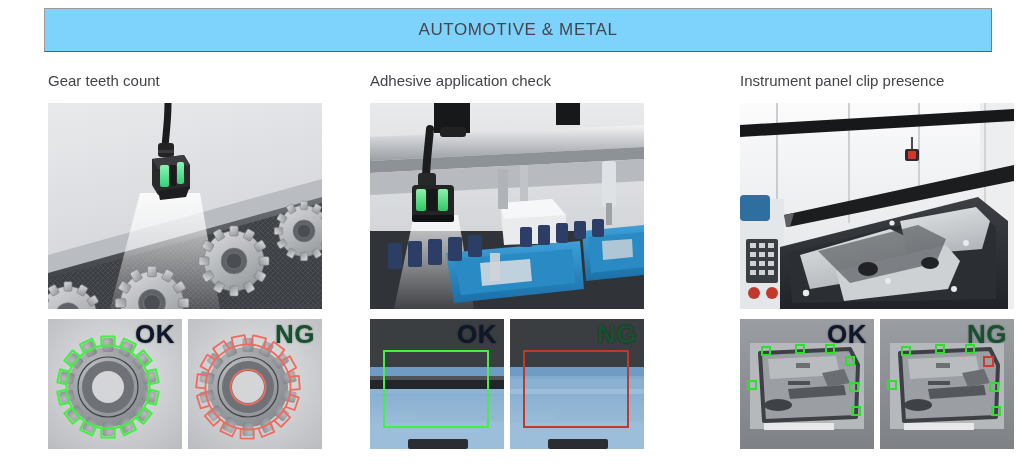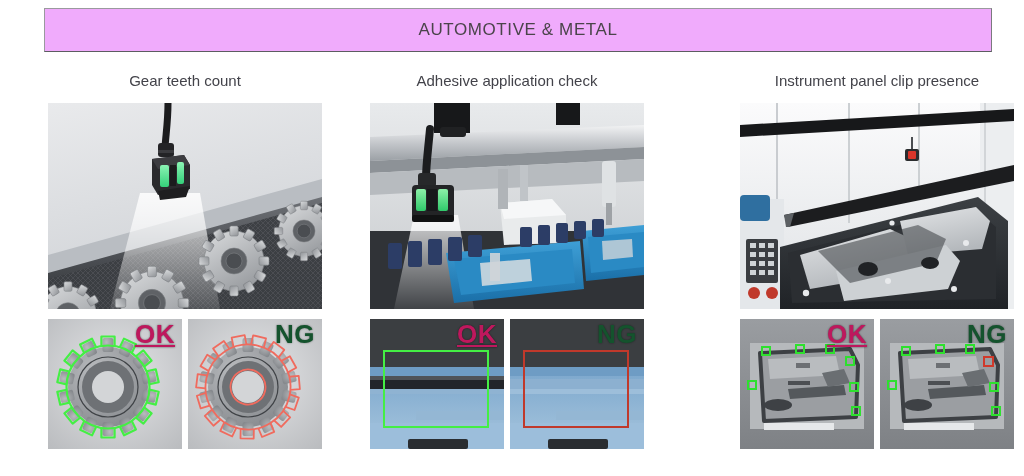--- a/index.html
+++ b/index.html
@@ -9,53 +9,53 @@
     font-family:"Liberation Sans", sans-serif;
     color:#3b3b42;
     overflow:hidden;
     position:relative;
   }
   .banner{
     position:absolute;left:44px;top:8px;width:948px;height:44px;
     border:1px solid #9a9a9e;
     border-bottom-color:#5d5d62;
     border-right-color:#7a7a7e;
-    background:#f0abfc;
+    background:#7dd3fc;
     display:flex;align-items:center;justify-content:center;
     box-sizing:border-box;
   }
   .banner-title{
     font-size:17px;letter-spacing:.6px;color:#4a444a;font-weight:400;
   }
   .columns{
     position:absolute;left:0;top:72px;width:1024px;
     display:flex;
   }
   .col{width:274px;}
   .col-1{margin-left:48px;}
   .col-2{margin-left:48px;}
   .col-3{margin-left:58px;padding-left:38px;}
   .col-title{
     font-size:15px;color:#43434a;line-height:18px;
-    margin-bottom:13px;white-space:nowrap;text-align:center;
+    margin-bottom:13px;white-space:nowrap;
   }
   .hero{
     width:274px;height:206px;overflow:hidden;display:block;background:#d9dadd;
   }
   .thumbs{display:flex;margin-top:10px;}
   .thumb{
     width:134px;height:130px;overflow:hidden;position:relative;display:block;background:#cfd1d4;
   }
   .thumb + .thumb{margin-left:6px;}
   .verdict{
     position:absolute;top:2px;font-size:26px;font-weight:700;
     letter-spacing:.5px;line-height:26px;
     font-family:"Liberation Sans", sans-serif;
   }
-  .verdict.ok{right:7px;color:#be185d;text-shadow:0 0 2px rgba(0,0,0,.55);text-decoration:underline;}
+  .verdict.ok{right:7px;color:#0f172a;text-shadow:0 0 2px rgba(0,0,0,.55);}
   .verdict.ng{right:7px;color:#14532d;text-shadow:0 0 2px rgba(0,0,0,.45);}
   svg{display:block;}
 </style>
 </head>
 <body>
 
 <div class="banner">
   <div class="banner-title">AUTOMOTIVE &amp; METAL</div>
 </div>
 

